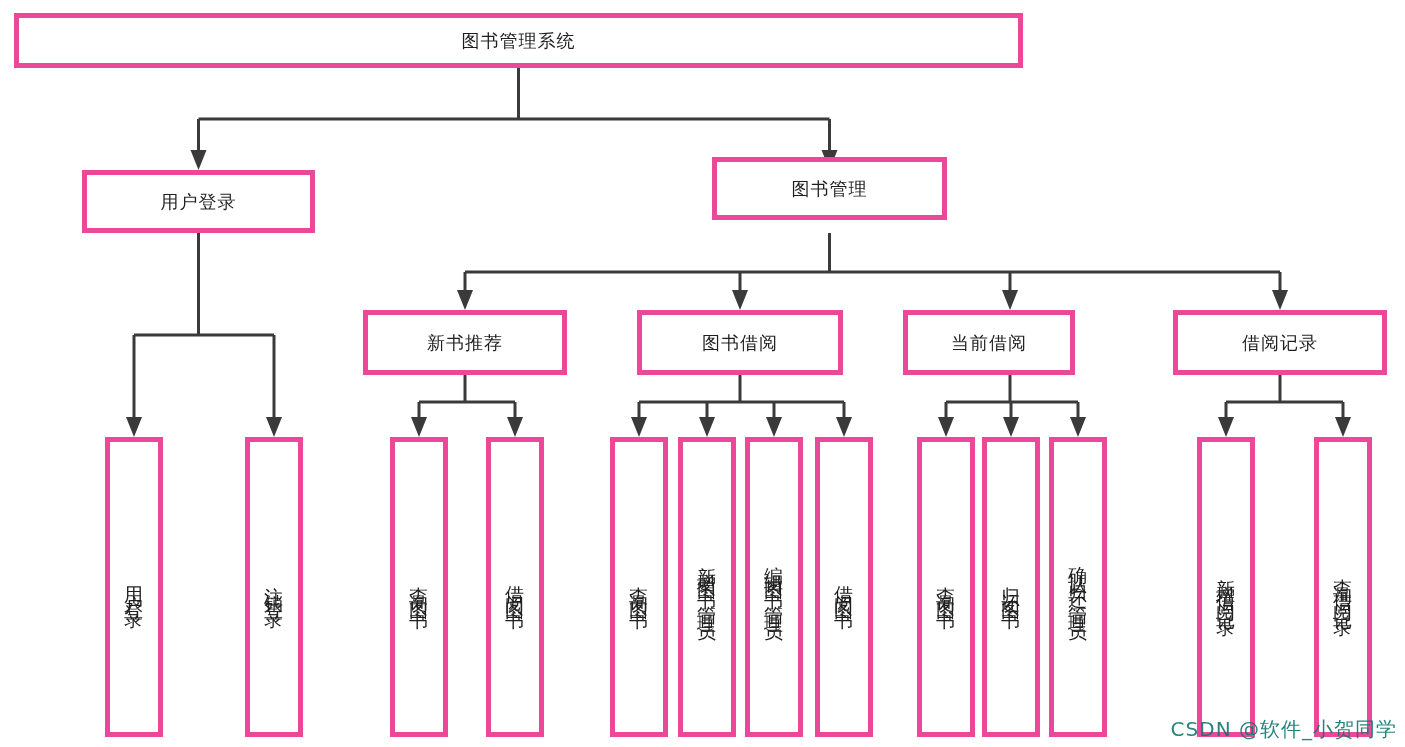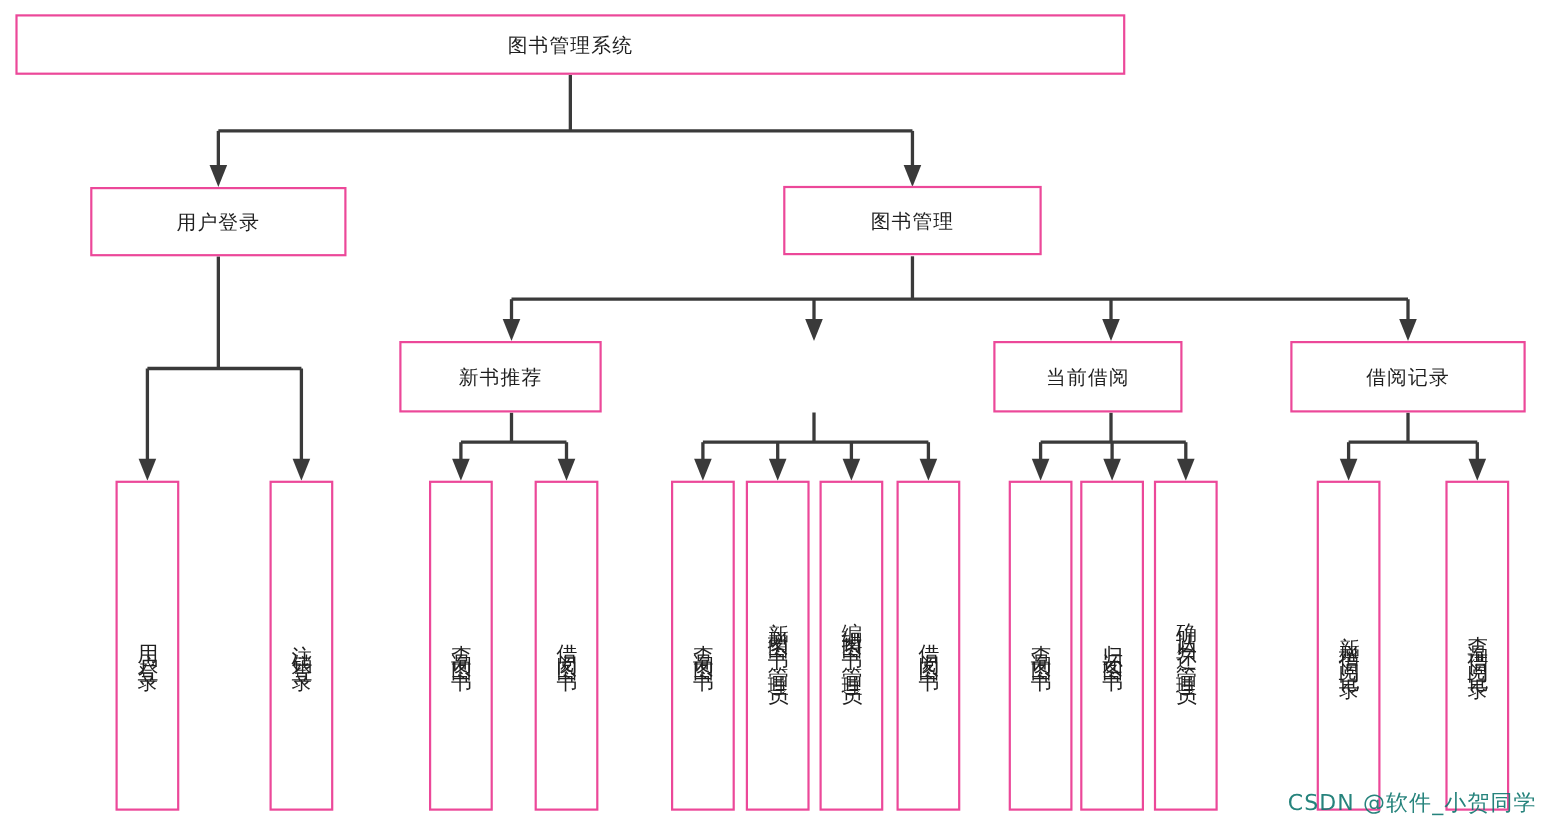--- a/index.html
+++ b/index.html
@@ -17,21 +17,21 @@
   }
   .wires {
     position: absolute;
     left: 0;
     top: 0;
     pointer-events: none;
   }
   .node {
     position: absolute;
     box-sizing: border-box;
-    border: 2px solid #ec4899;
+    border: 5px solid #ec4899;
     background: #ffffff;
     display: flex;
     align-items: center;
     justify-content: center;
     color: #1f1f1f;
     font-size: 18px;
     letter-spacing: 1px;
     z-index: 1;
   }
   .node.leaf {
@@ -121,23 +121,24 @@
       <polygon points="1003,417 1019,417 1011,437"></polygon>
       <polygon points="1070,417 1086,417 1078,437"></polygon>
       <polygon points="1218,417 1234,417 1226,437"></polygon>
       <polygon points="1335,417 1351,417 1343,437"></polygon>
     </g>
   </svg>
 
   <div class="node" style="left:14px; top:13px; width:1009px; height:55px;">图书管理系统</div>
 
   <div class="node" style="left:82px; top:170px; width:233px; height:63px;">用户登录</div>
-  <div class="node" style="left:712px; top:169px; width:235px; height:63px;">图书管理</div>
+  <div class="node" style="left:712px; top:157px; width:235px; height:63px;">图书管理</div>
 
-  <div class="node" style="left:363px; top:310px; width:184px; height:65px;">新书推荐</div>
+  <div class="node" style="left:363px; top:310px; width:204px; height:65px;">新书推荐</div>
+  <div class="node" style="left:637px; top:310px; width:206px; height:65px;">图书借阅</div>
   <div class="node" style="left:903px; top:310px; width:172px; height:65px;">当前借阅</div>
   <div class="node" style="left:1173px; top:310px; width:214px; height:65px;">借阅记录</div>
 
   <div class="node leaf" style="left:105px; top:437px; width:58px; height:300px;">用户登录</div>
   <div class="node leaf" style="left:245px; top:437px; width:58px; height:300px;">注销登录</div>
 
   <div class="node leaf" style="left:390px; top:437px; width:58px; height:300px;">查询图书</div>
   <div class="node leaf" style="left:486px; top:437px; width:58px; height:300px;">借阅图书</div>
 
   <div class="node leaf" style="left:610px; top:437px; width:58px; height:300px;">查询图书</div>

